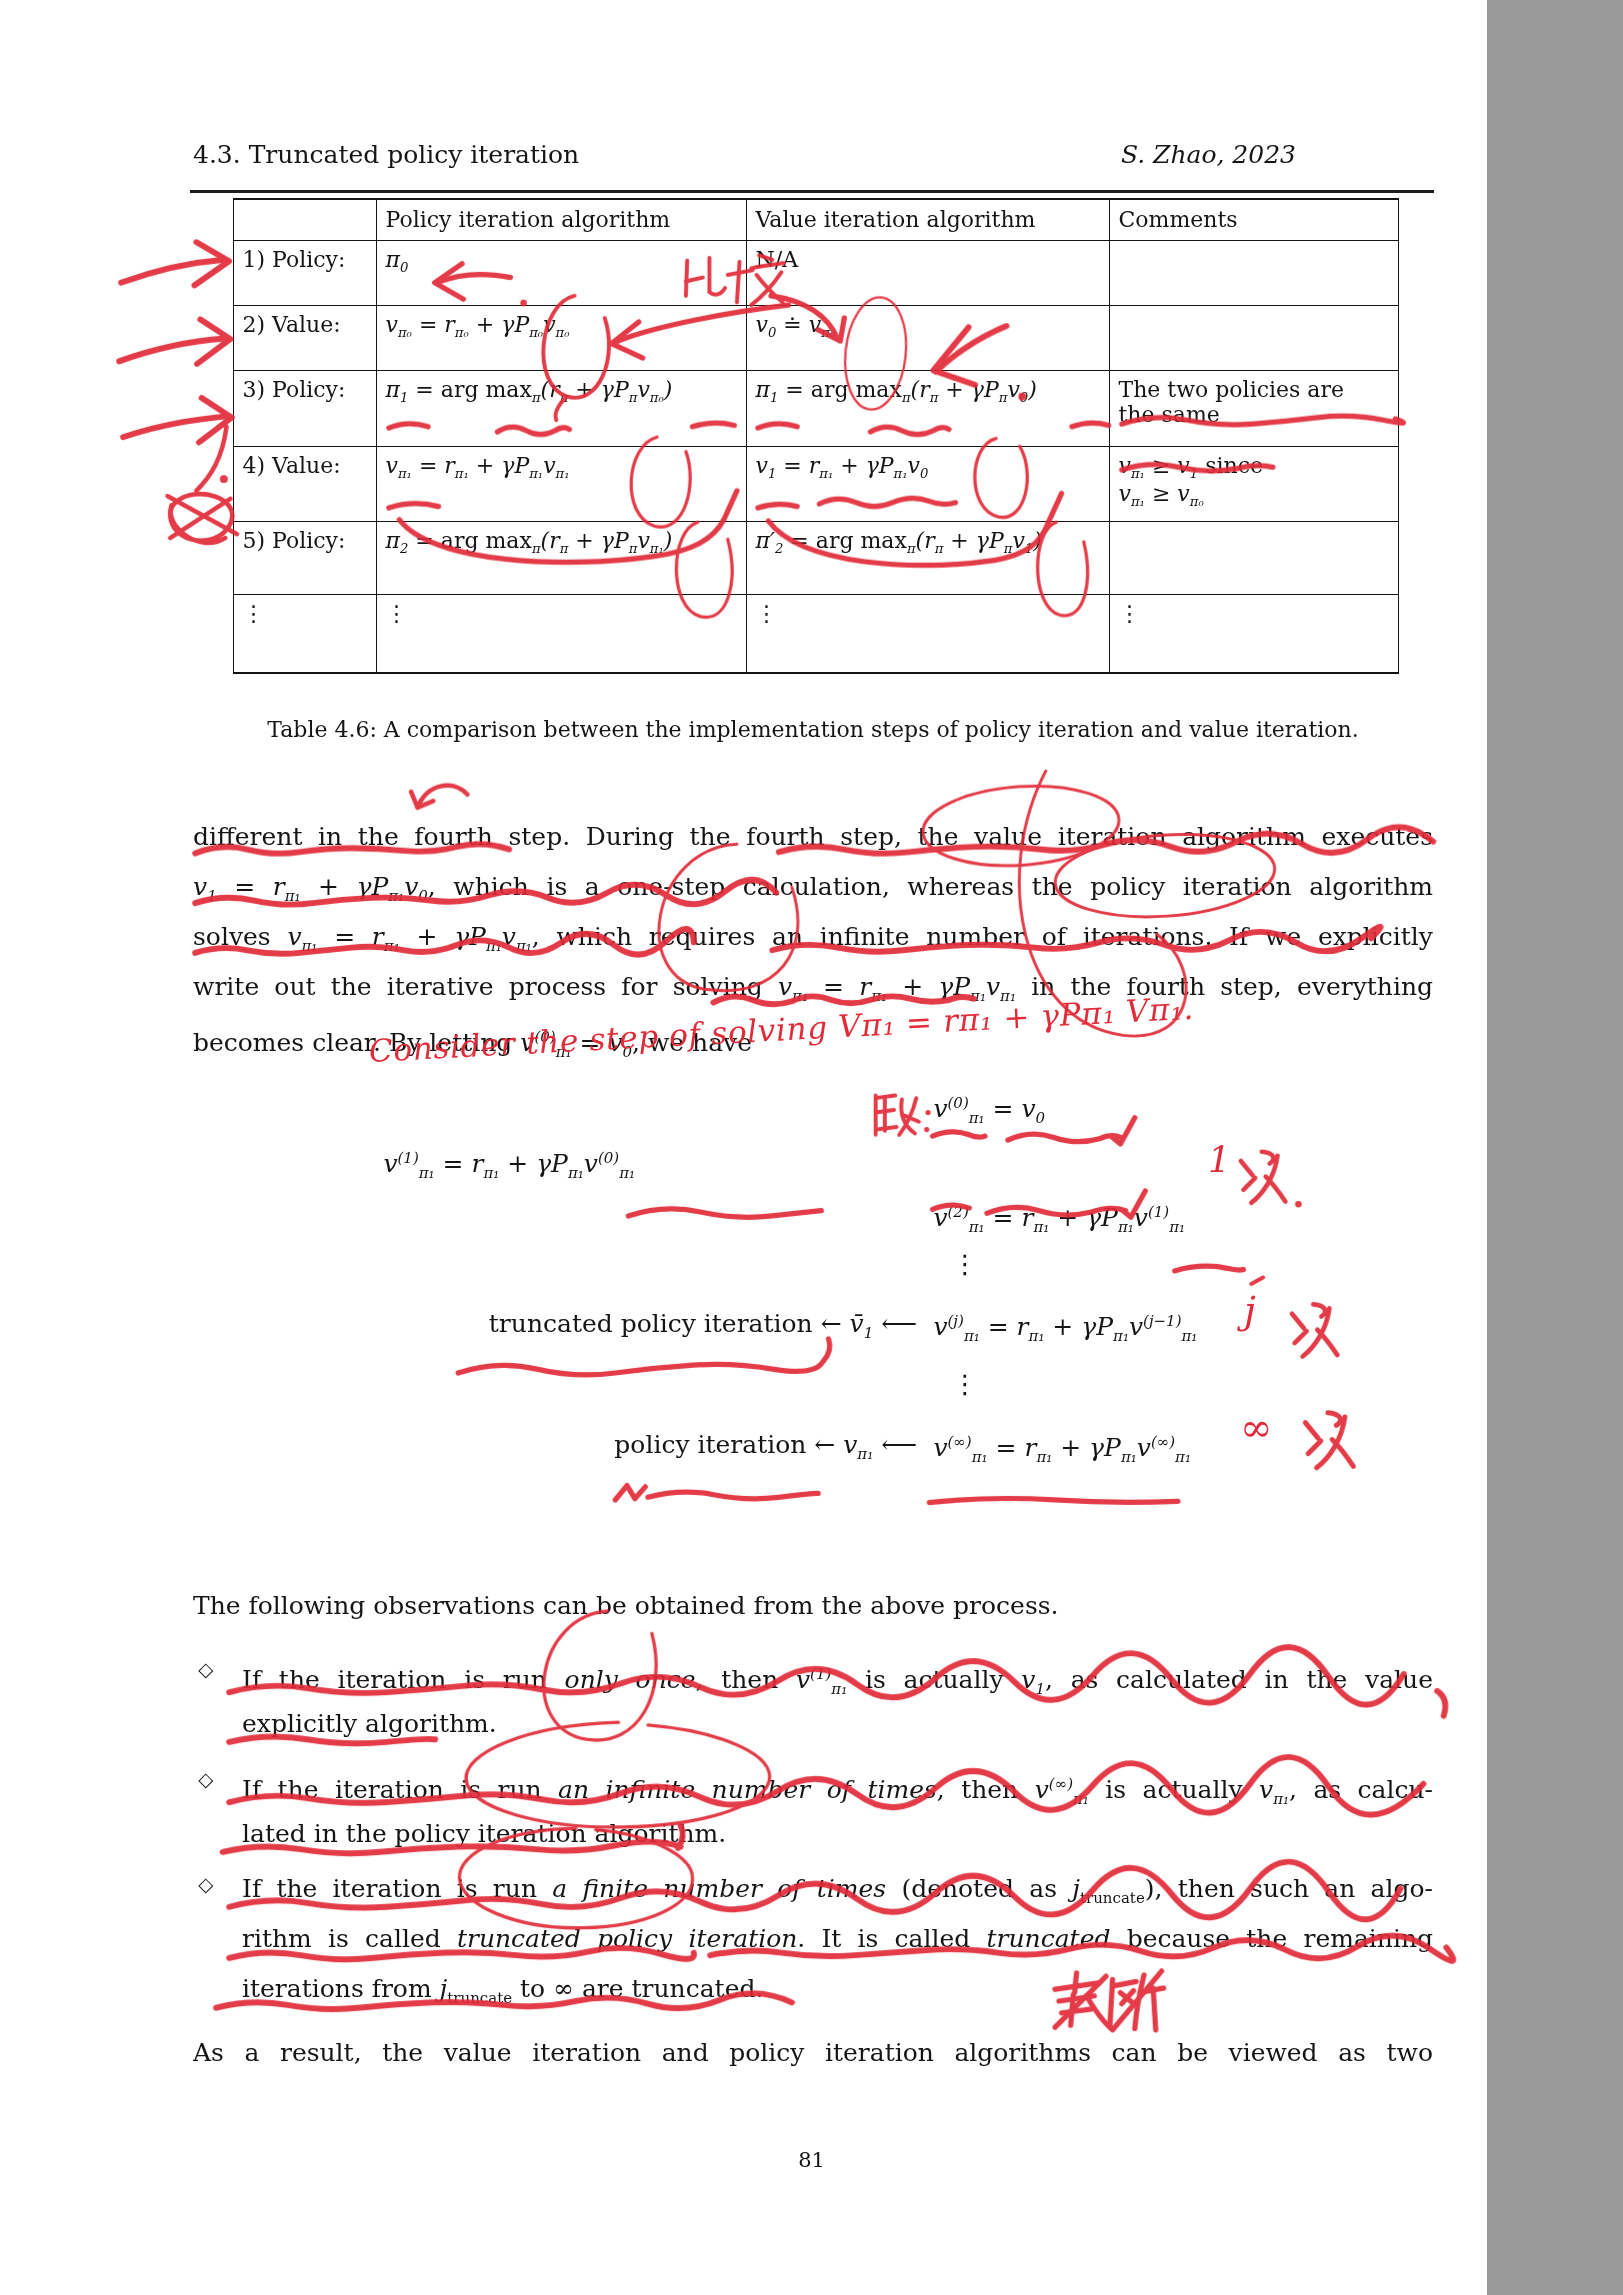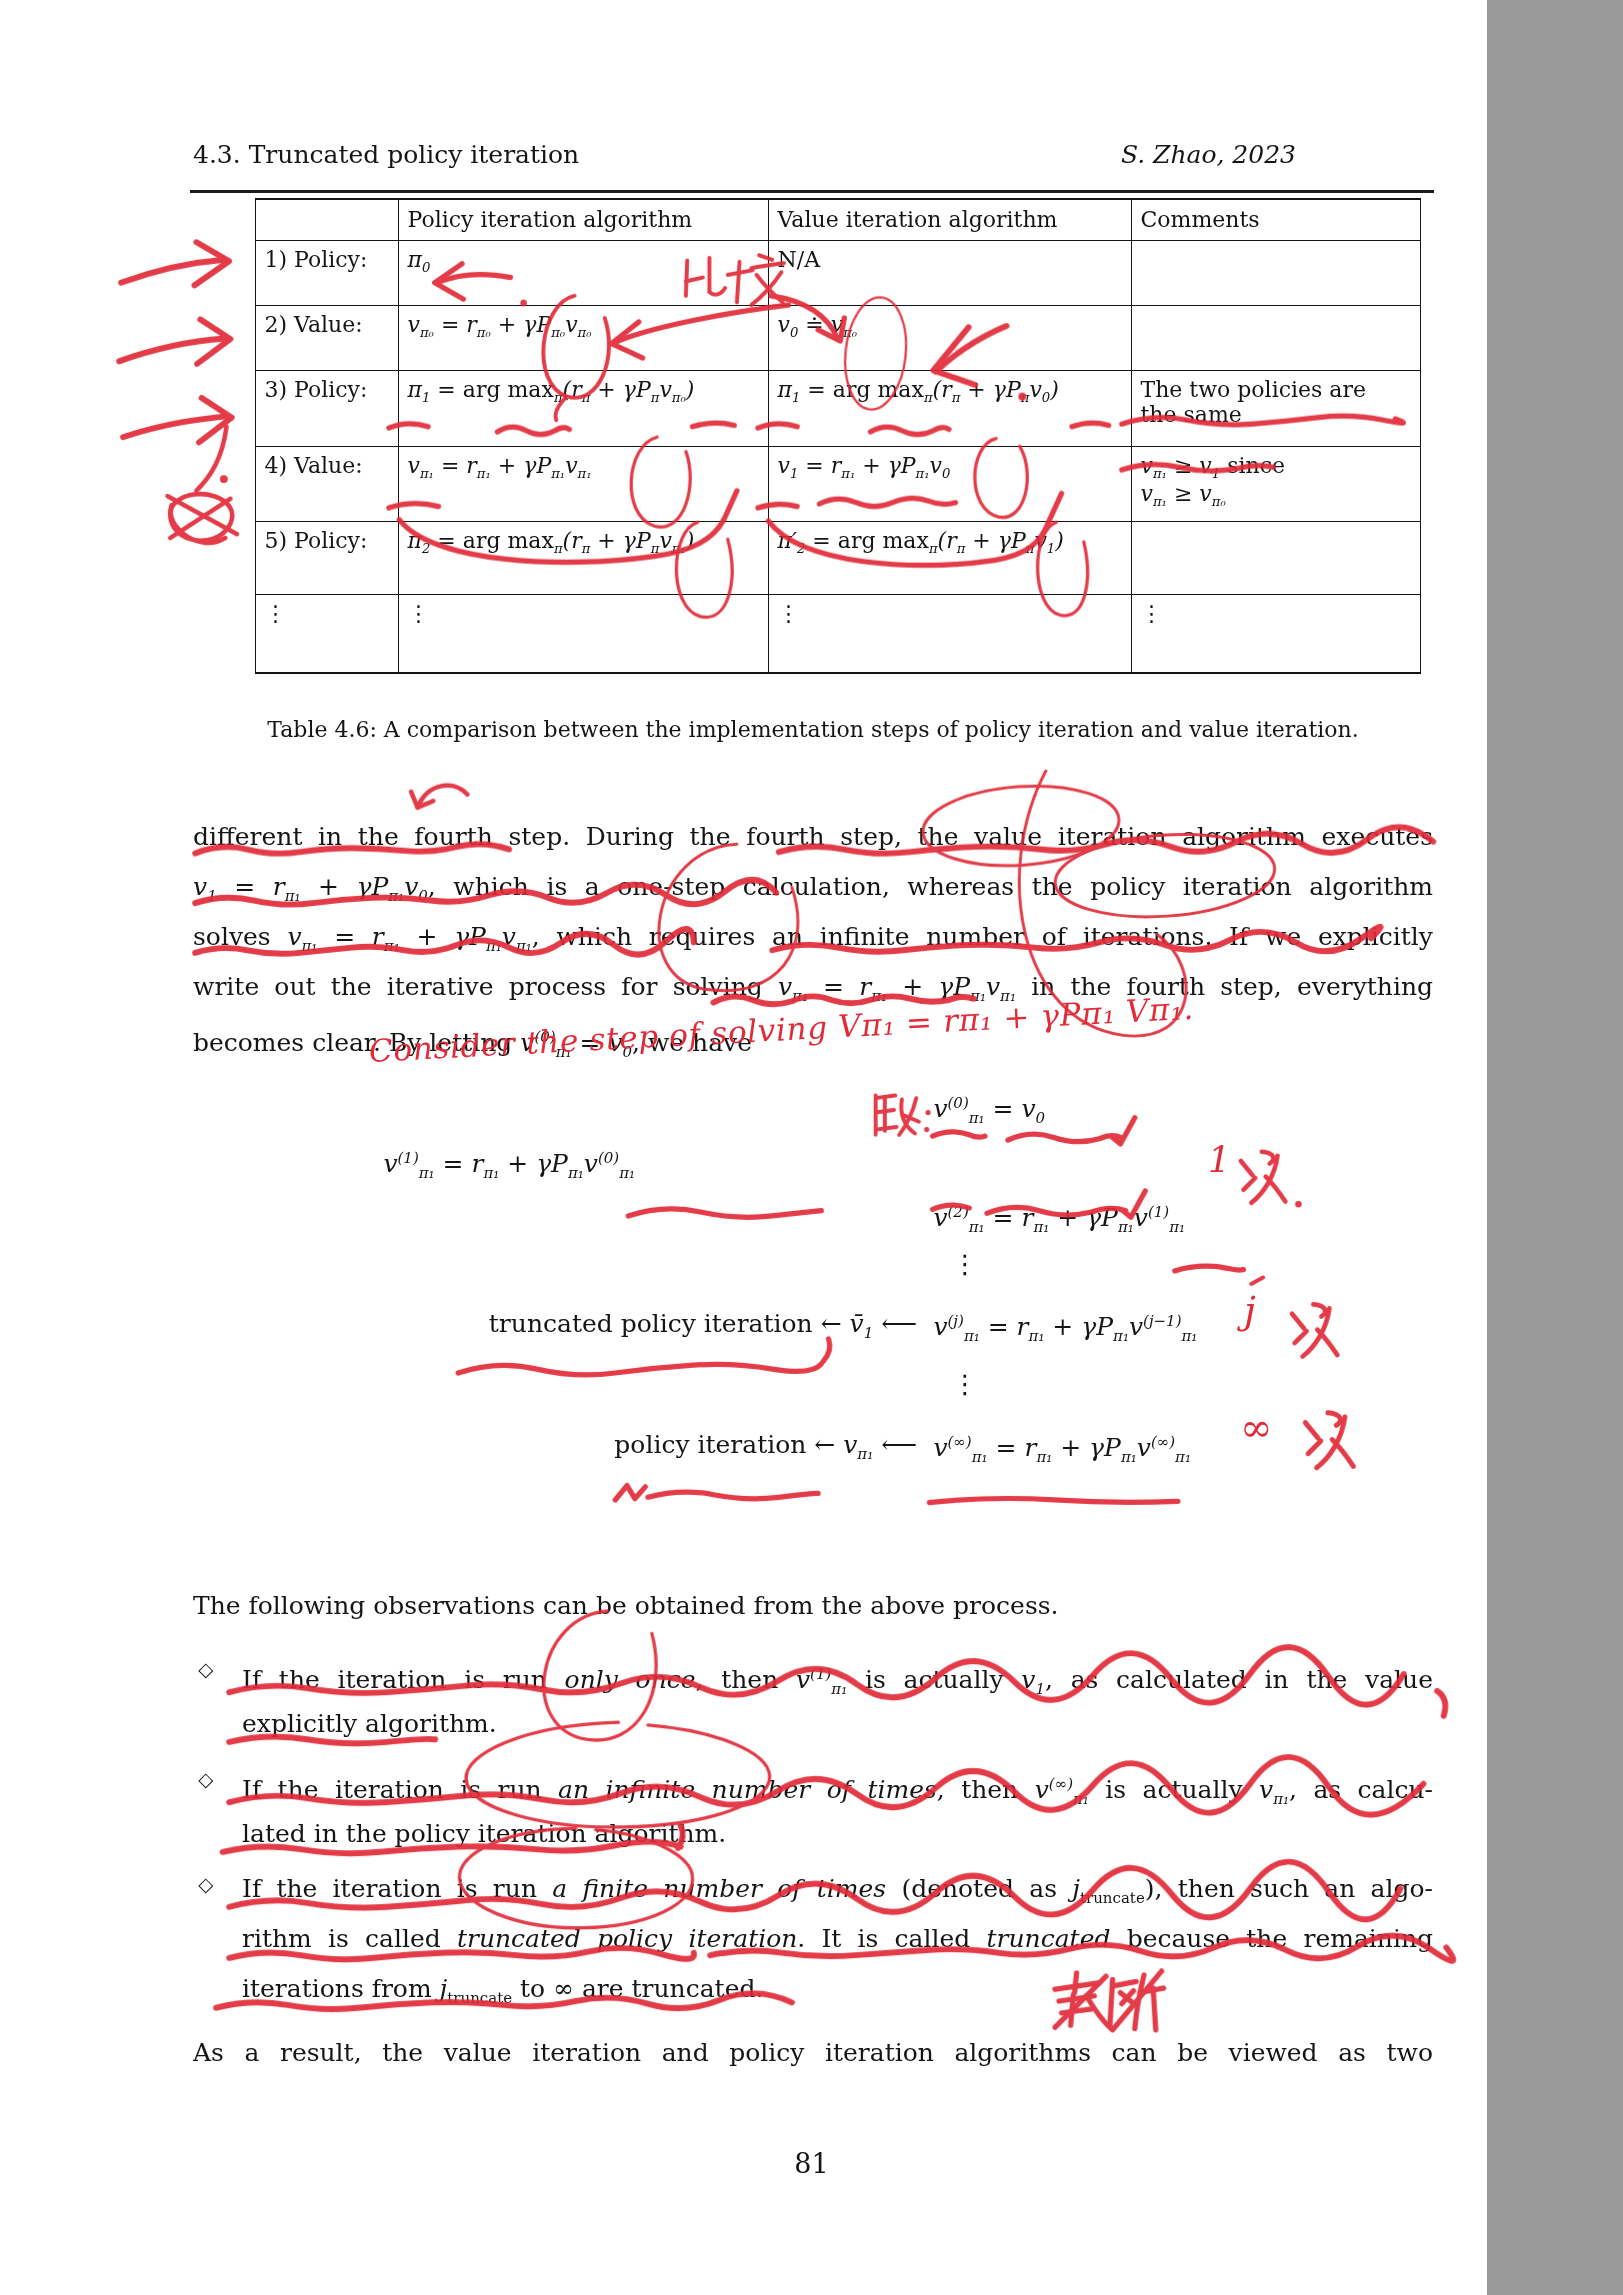--- a/index.html
+++ b/index.html
@@ -40,33 +40,33 @@
   .eq{margin-left:16.4px; white-space:nowrap;}
   .eqdots{left:952px; font-size:26px; font-family:"DejaVu Sans","DejaVu Serif",sans-serif;}
   
   .bullet{left:193px; width:1240px;}
   .bmark{position:absolute; left:5.2px; top:9.2px; font-size:19.6px;
     font-family:"DejaVu Sans","DejaVu Serif",sans-serif;}
   .btext{margin-left:49px;}
   .btext .tline{width:1191px;}
   
   .rednote{color:#e12b38; font-style:italic;}
-  .pagenum{left:0; top:2148px; width:1623px; text-align:center; font-size:27px;}
+  .pagenum{left:0; top:2148px; width:1623px; text-align:center; font-size:21px;}
   svg.overlay{position:absolute; left:0; top:0; pointer-events:none;}
 </style>
 </head>
 <body>
 
 <div class="page">
 
   <div class="abs hdr-left">4.3. Truncated policy iteration</div>
   <div class="abs hdr-right">S. Zhao, 2023</div>
   <div class="abs hdr-rule"></div>
 
-  <table class="cmp abs" style="left:255px; top:198px; width:1165px;">
+  <table class="cmp abs" style="left:233px; top:198px; width:1165px;">
     <colgroup>
         <col style="width:143px">
         <col style="width:370px">
         <col style="width:363px">
         <col style="width:289px">
       </colgroup>
     <tbody>
         <tr style="height:41px">
       <td></td>
       <td>Policy iteration algorithm</td>

